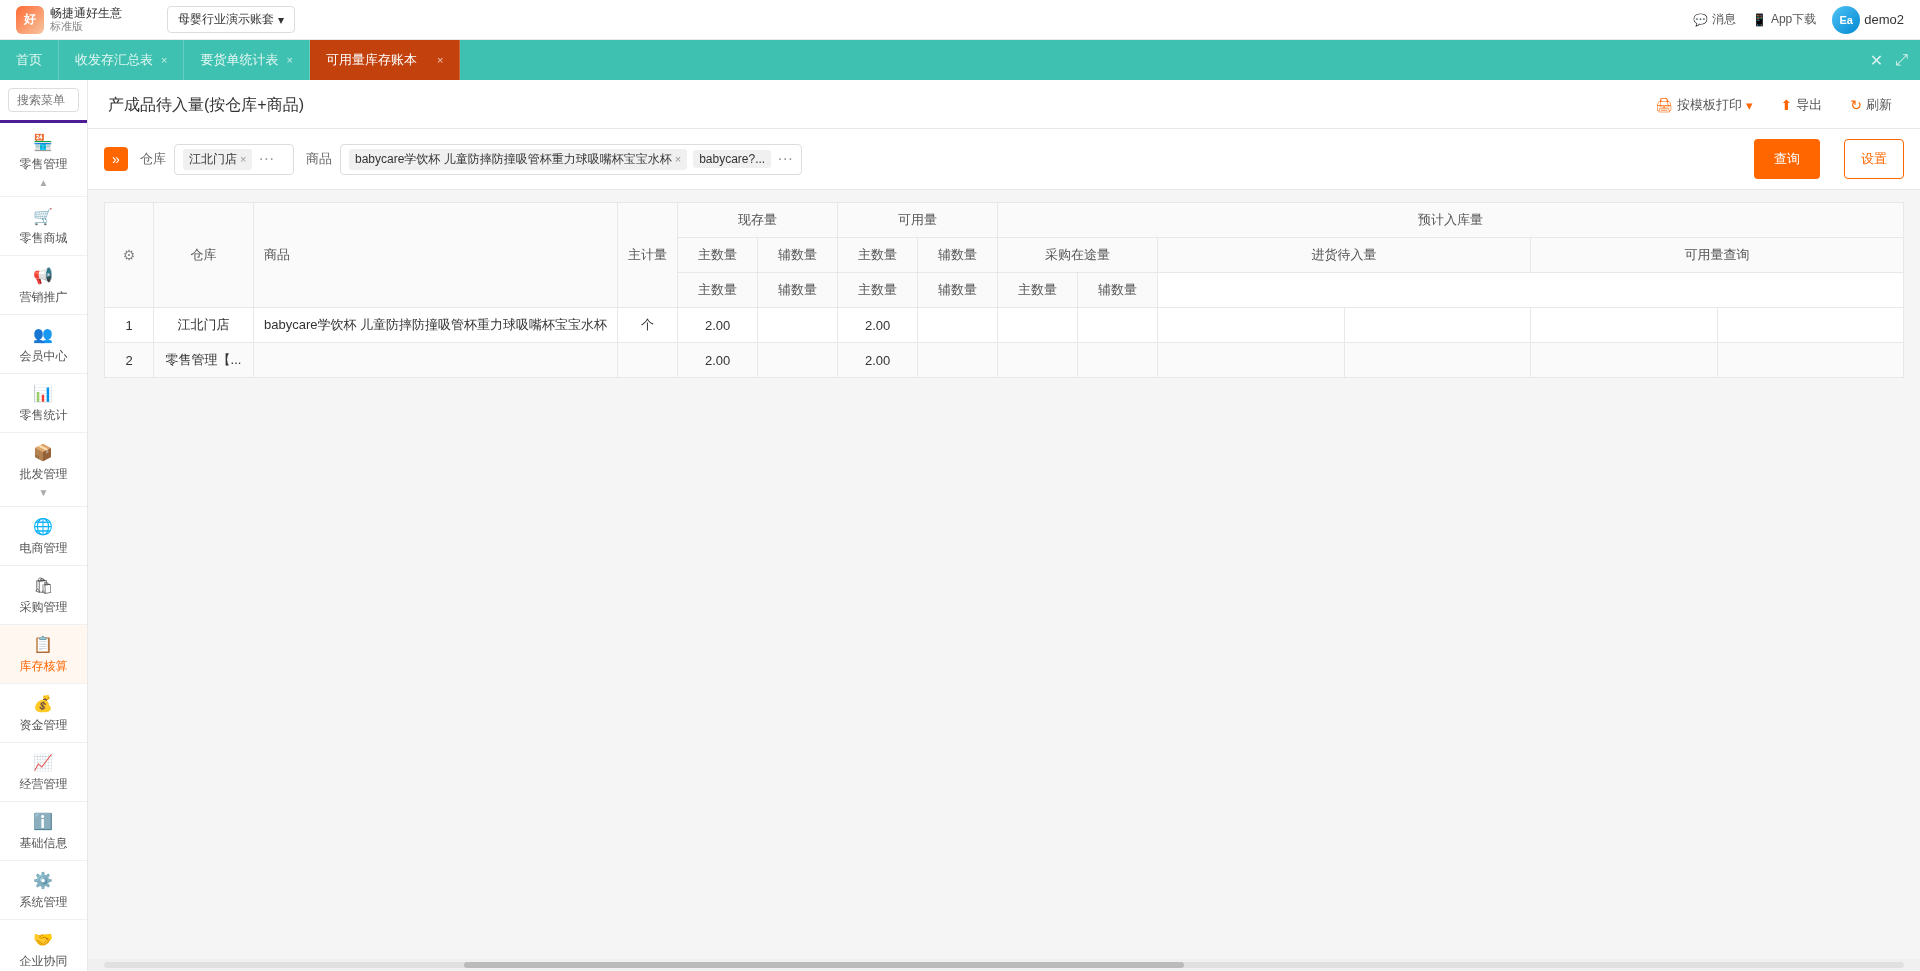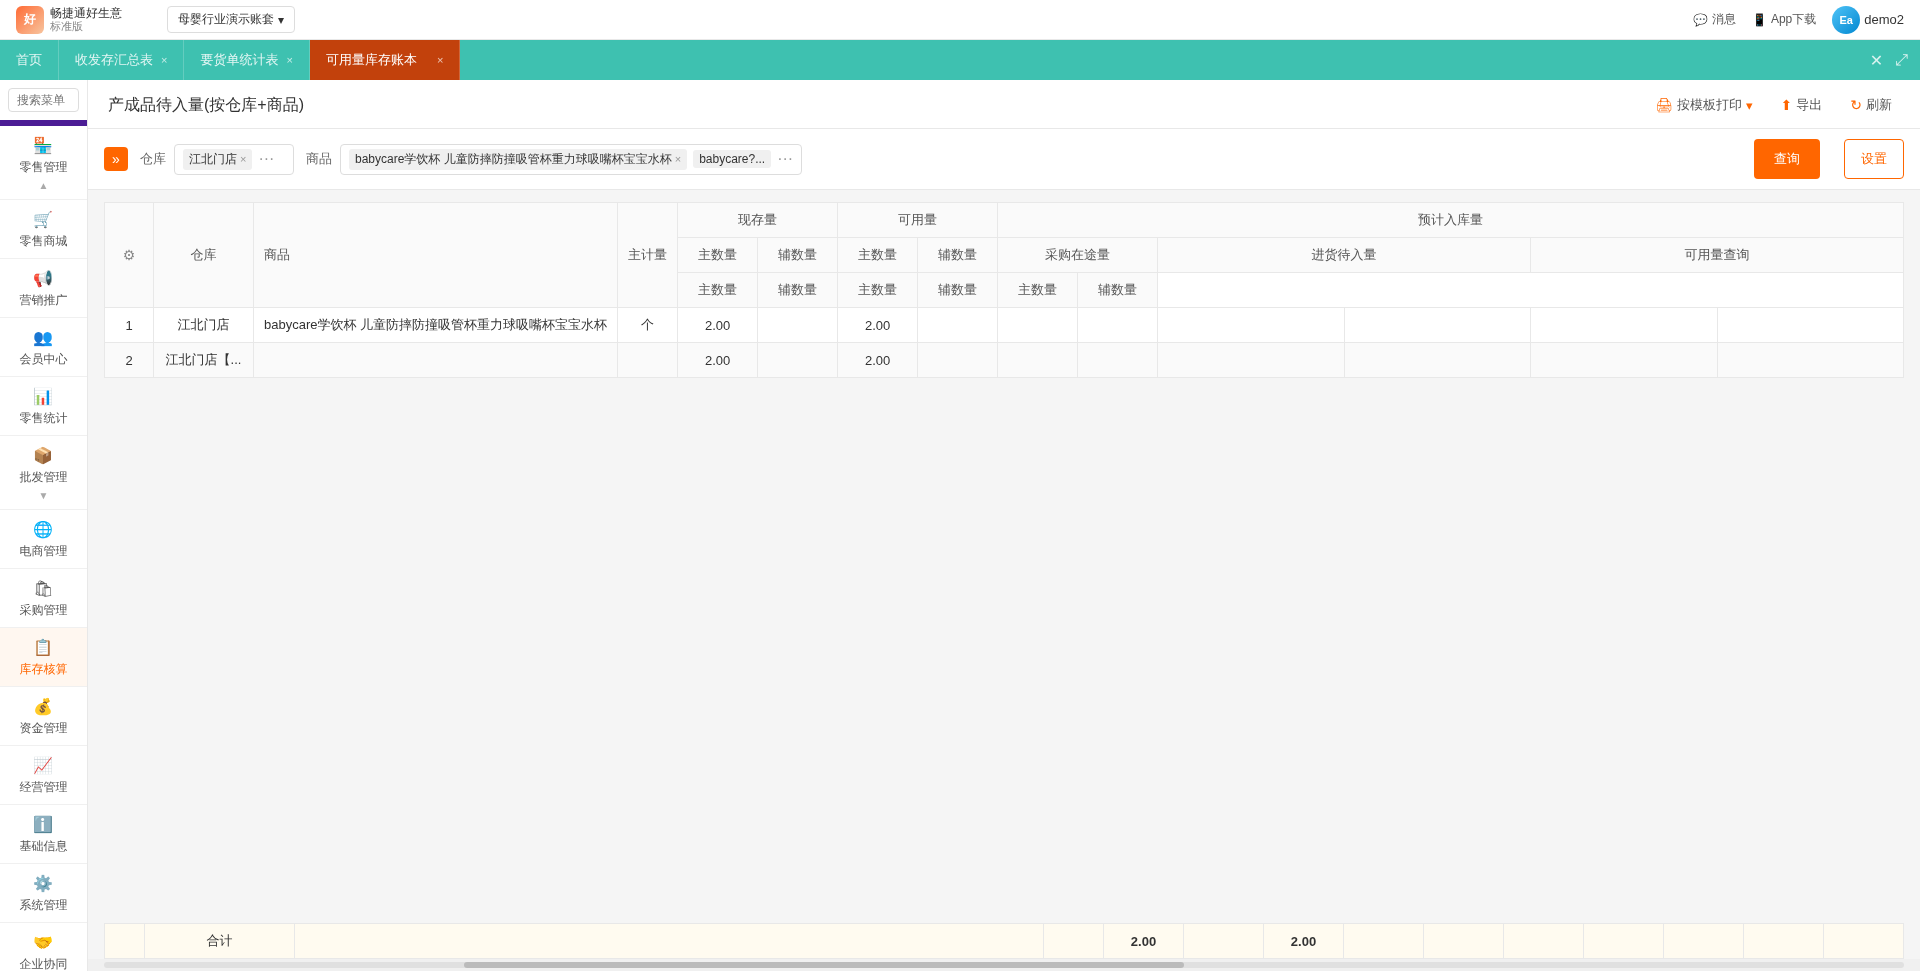--- a/index.html
+++ b/index.html
@@ -144,21 +144,21 @@
       width: 88px;
       background: #fff;
       border-right: 1px solid #e8e8e8;
       display: flex;
       flex-direction: column;
       flex-shrink: 0;
       overflow-y: auto;
     }
     .sidebar-search {
       padding: 8px;
-      border-bottom: 6px solid #4c1d95;
+      border-bottom: 3px solid #4c1d95;
     }
     .sidebar-search input {
       width: 100%;
       padding: 4px 8px;
       border: 1px solid #ddd;
       border-radius: 4px;
       font-size: 12px;
       color: #999;
       outline: none;
     }
@@ -642,62 +642,38 @@
             <td></td>
             <td></td>
             <td></td>
             <td></td>
             <td></td>
             <td></td>
             <td></td>
           </tr>
           <tr style="font-weight:500;background:#fafafa">
             <td>2</td>
-            <td>江北门店【...</td>
+            <td>零售管理【...</td>
             <td class="col-product"></td>
             <td></td>
             <td>2.00</td>
             <td></td>
             <td>2.00</td>
             <td></td>
             <td></td>
             <td></td>
             <td></td>
             <td></td>
             <td></td>
             <td></td>
           </tr>
         </tbody>
       </table>
     </div>
 
-    <div style="padding: 0 16px 0; background:#f5f5f5; flex-shrink:0;">
-      <table class="footer-table">
-        <tbody>
-            <tr>
-          <td style="width:40px"></td>
-          <td style="width:150px" class="footer-label">
-            <span>合计</span>
-          </td>
-          <td style="min-width:300px"></td>
-          <td style="width:60px"></td>
-          <td style="width:80px; font-weight:bold;">2.00</td>
-          <td style="width:80px"></td>
-          <td style="width:80px; font-weight:bold;">2.00</td>
-          <td style="width:80px"></td>
-          <td style="width:80px"></td>
-          <td style="width:80px"></td>
-          <td style="width:80px"></td>
-          <td style="width:80px"></td>
-          <td style="width:80px"></td>
-          <td style="width:80px"></td>
-        </tr>
-      </tbody>
-        </table>
-    </div>
 
     <div class="scroll-bar-area">
       <div class="scroll-track">
         <div class="scroll-thumb"></div>
       </div>
     </div>
 
   </div>
 </div>
 

